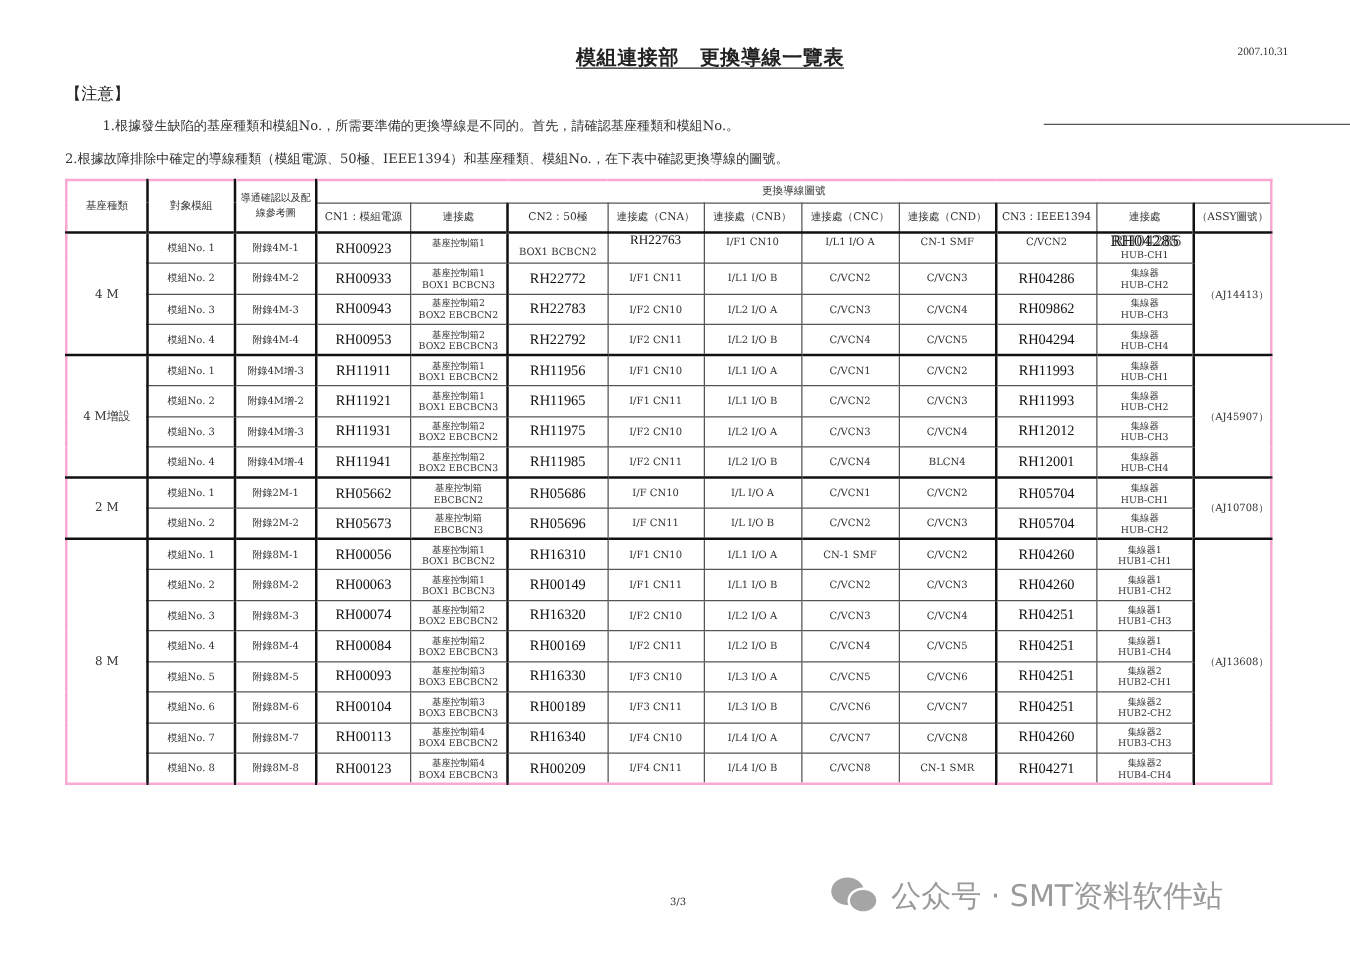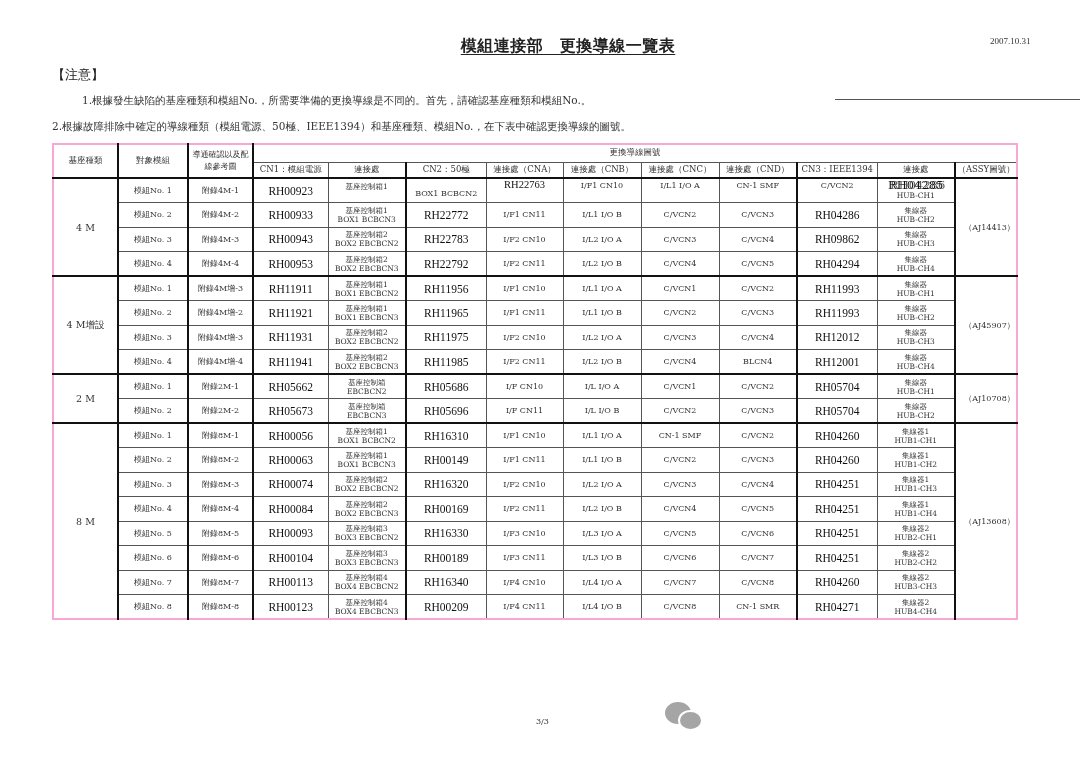--- a/index.html
+++ b/index.html
@@ -11,21 +11,21 @@
   .notice-head { position: absolute; left: 52px; top: 66px; font-size: 13px; color: #222; }
   .note { position: absolute; left: 52px; font-size: 10.5px; color: #333; white-space: nowrap; }
   .note1 { top: 94px; margin-left: 30px; }
   .note2 { top: 120px; }
   .hr-right { position: absolute; left: 835px; top: 99px; width: 245px; height: 1px; background: #555; }
 
   table.main { position: absolute; left: 52px; top: 143px; width: 964px; border-collapse: collapse; border: 2px solid #f9a8d4; table-layout: fixed; }
   table.main td, table.main th { border: 1px solid #555; text-align: center; vertical-align: middle; font-weight: normal; color: #333; overflow: hidden; white-space: nowrap; }
   table.main th { font-size: 8.5px; }
   .hdr1 th { height: 18px; }
-  .hdr2 th { height: 16px; font-size: 8px; }
+  .hdr2 th { height: 24px; font-size: 8px; }
   table.main tbody td { height: 24.5px; font-size: 8px; }
   td.big { font-size: 11.5px !important; color: #111 !important; font-family: "Liberation Serif", serif; }
   td.two { font-size: 7.5px !important; line-height: 9px; }
   td.base { font-size: 9.5px !important; }
   td.assy { font-size: 8px !important; padding-left: 7px; }
   .thick-r { border-right: 2px solid #111 !important; }
   .thick-b { border-bottom: 2px solid #111 !important; }
   tr.group-end td { border-bottom: 2px solid #111; }
   .overlap { display: inline-block; position: relative; font-size: 11.5px; color: #111; }
   .overlap .ghost { position: absolute; left: 2px; top: 0; color: #111; opacity: 0.7; }
@@ -437,13 +437,14 @@
     </tr>
   </tbody>
 </table>
 
 <div class="pagenum">3/3</div>
 <div class="watermark">
   <span class="wm-icon">
       <span class="b1"></span>
       <span class="b2"></span>
     </span>
+  <span>公众号 · SMT资料软件站</span>
 </div>
 
 </body></html>

